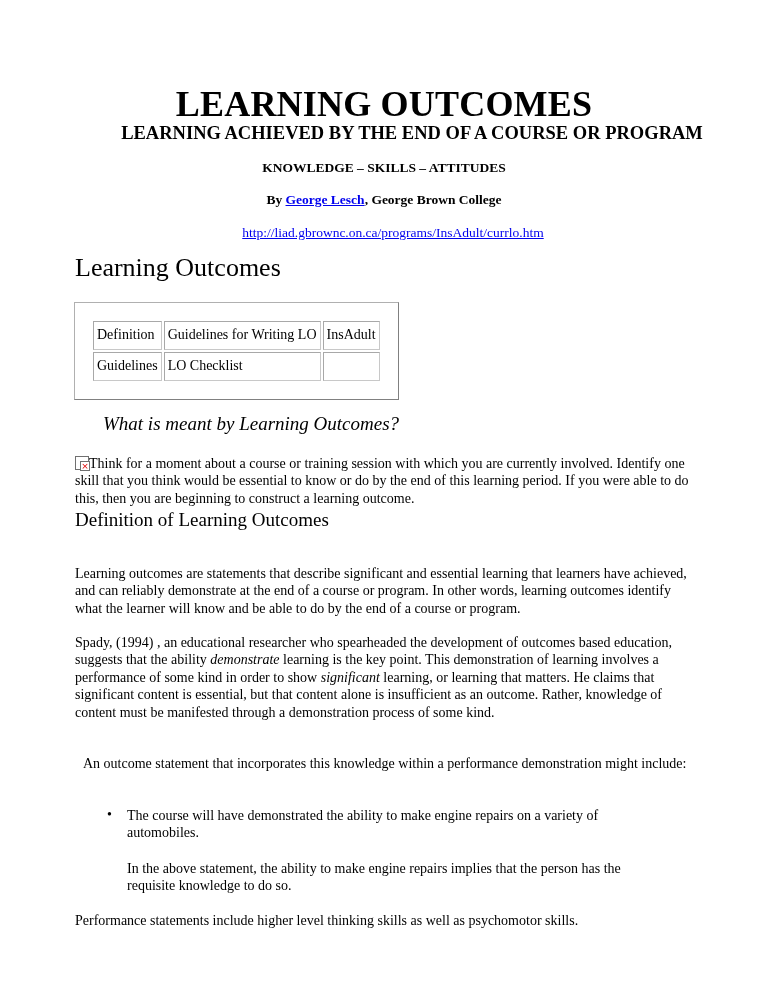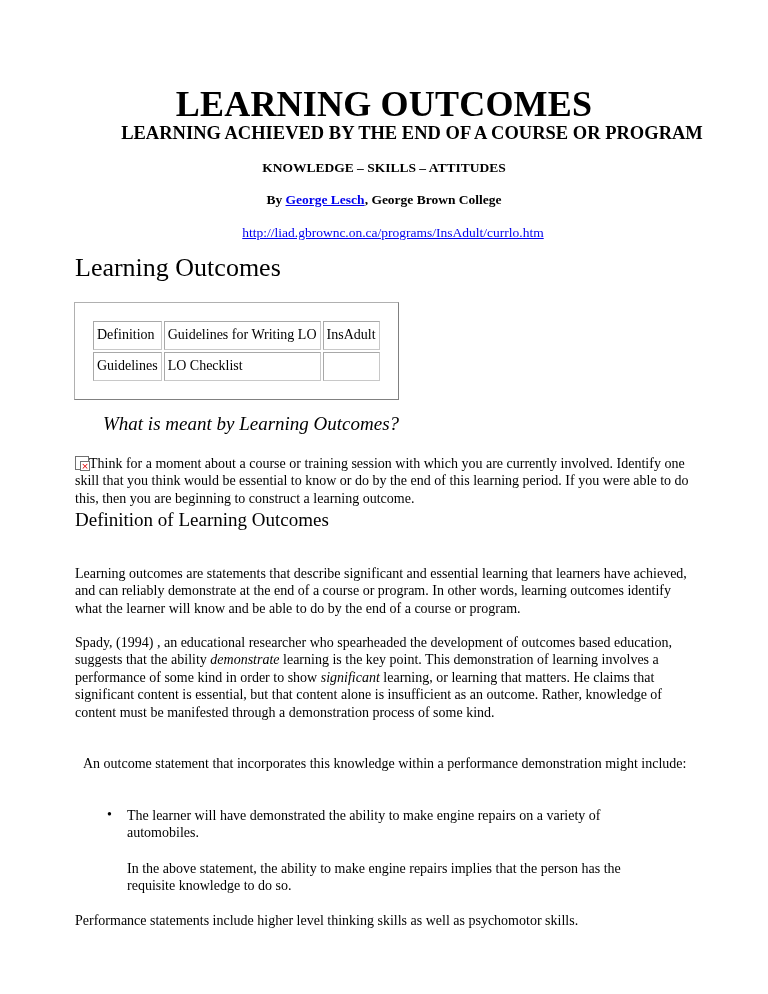--- a/index.html
+++ b/index.html
@@ -69,16 +69,16 @@
 
 <div class="h3">Definition of Learning Outcomes</div>
 
 <div class="p" style="top:565px;">Learning outcomes are statements that describe significant and essential learning that learners have achieved, and can reliably demonstrate at the end of a course or program. In other words, learning outcomes identify what the learner will know and be able to do by the end of a course or program.</div>
 
 <div class="p" style="top:634px;"><span>Spady, (1994) , an educational researcher who spearheaded the development of outcomes based education, suggests that the ability </span><em>demonstrate</em><span> learning is the key point. This demonstration of learning involves a performance of some kind in order to show </span><em>significant</em><span> learning, or learning that matters. He claims that significant content is essential, but that content alone is insufficient as an outcome. Rather, knowledge of content must be manifested through a demonstration process of some kind.</span></div>
 
 <div class="p" style="top:755px;margin-left:8px;">An outcome statement that incorporates this knowledge within a performance demonstration might include:</div>
 
 <div class="bullet" style="top:807px;">•</div>
-<div class="li" style="top:807px;">The learner will have demonstrated the ability to make engine repairs on a variety of automobiles.</div>
+<div class="li" style="top:807px;">The course will have demonstrated the ability to make engine repairs on a variety of automobiles.</div>
 <div class="li" style="top:860px;">In the above statement, the ability to make engine repairs implies that the person has the requisite knowledge to do so.</div>
 
 <div class="p" style="top:912px;">Performance statements include higher level thinking skills as well as psychomotor skills.</div>
 
 </body></html>

